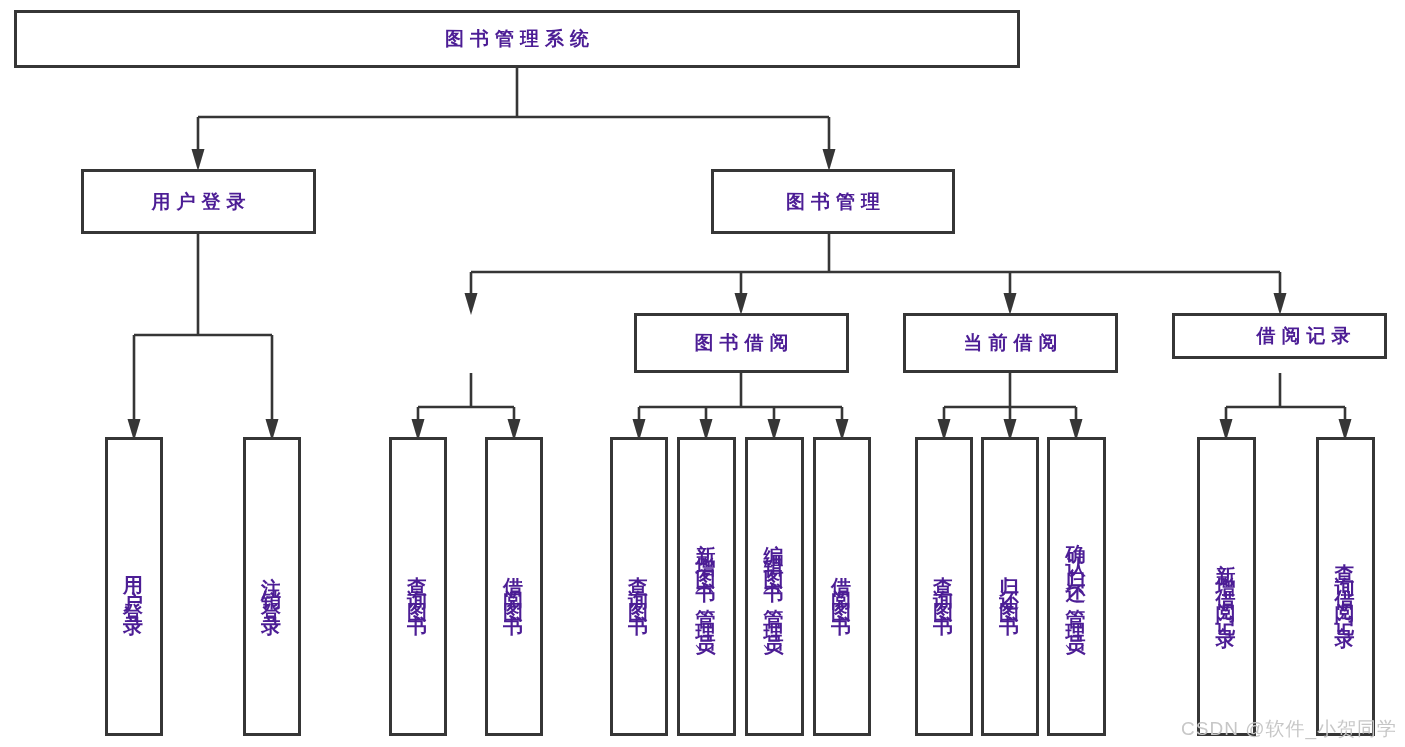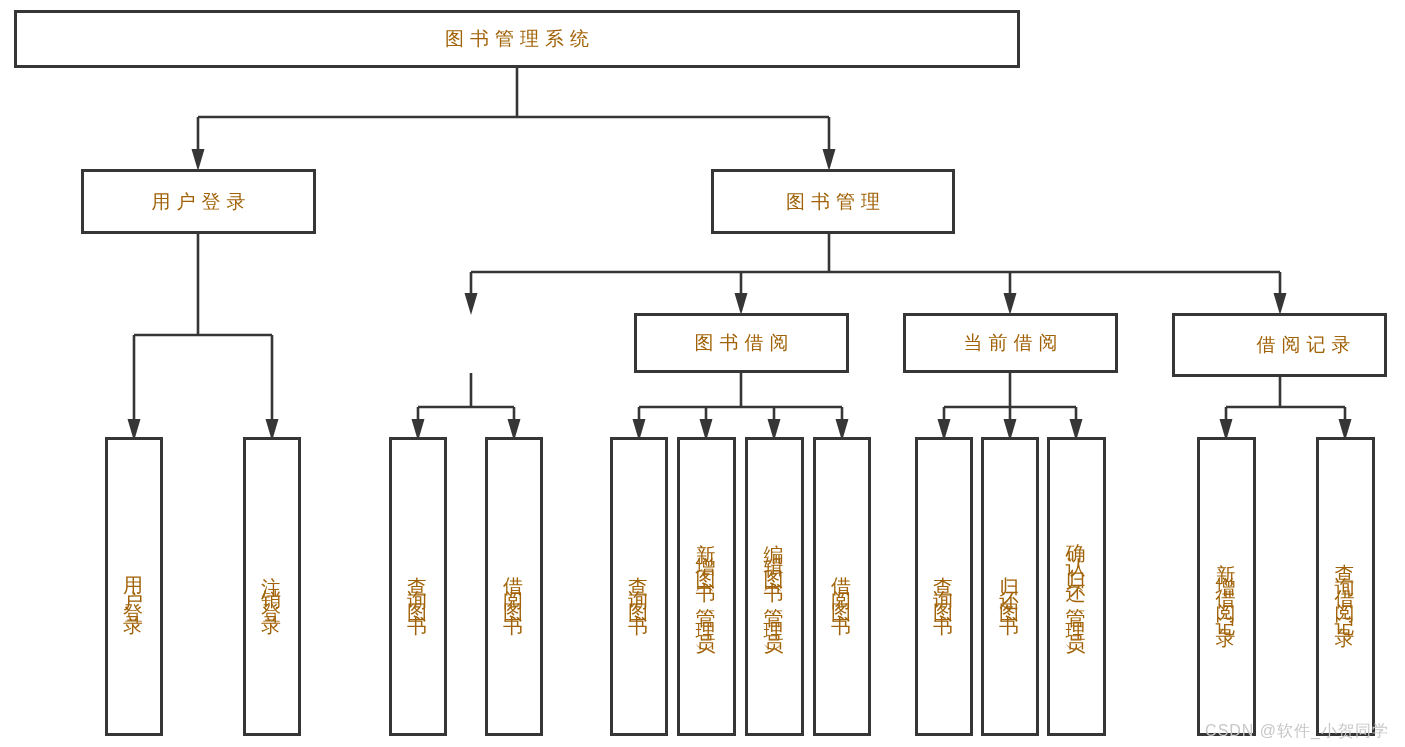--- a/index.html
+++ b/index.html
@@ -13,40 +13,41 @@
   }
   svg.wires { position: absolute; left: 0; top: 0; z-index: 1; }
   .node {
     position: absolute;
     box-sizing: border-box;
     background: #ffffff;
     border: 3px solid #363636;
     display: flex;
     align-items: center;
     justify-content: center;
-    color: #a16207;
+    color: #4c1d95;
     font-size: 19px;
     letter-spacing: 6px;
     text-indent: 6px;
     z-index: 2;
     white-space: nowrap;
+    font-weight: bold;
   }
   .node.v {
     writing-mode: vertical-rl;
     text-orientation: mixed;
     font-size: 20px;
     letter-spacing: 13px;
     text-indent: 0;
     white-space: normal;
   }
   .watermark {
     position: absolute;
-    right: 16px;
+    right: 8px;
     bottom: 5px;
-    font-size: 16px;
+    font-size: 19px;
     color: #c7c7c7;
     letter-spacing: 1px;
     z-index: 3;
   }
 </style>
 </head>
 <body>
 
 <div class="stage">
   <svg class="wires" width="1405" height="747" viewBox="0 0 1405 747">
@@ -69,21 +70,21 @@
       <polygon points="1003.5,419 1016.5,419 1010,441" fill="#363636"></polygon>
       <polygon points="1069.5,419 1082.5,419 1076,441" fill="#363636"></polygon>
       <polygon points="1219.5,419 1232.5,419 1226,441" fill="#363636"></polygon>
       <polygon points="1338.5,419 1351.5,419 1345,441" fill="#363636"></polygon>
     </svg>
   <div class="node" style="left: 14px; top: 10px; width: 1006px; height: 58px;">图书管理系统</div>
     <div class="node" style="left: 81px; top: 169px; width: 235px; height: 65px;">用户登录</div>
     <div class="node" style="left: 711px; top: 169px; width: 244px; height: 65px;">图书管理</div>
     <div class="node" style="left: 903px; top: 313px; width: 215px; height: 60px;">当前借阅</div>
     <div class="node" style="left: 634px; top: 313px; width: 215px; height: 60px;">图书借阅</div>
-    <div class="node" style="left: 1172px; top: 313px; width: 215px; height: 64px; padding-left: 48px;">借阅记录</div>
+    <div class="node" style="left: 1172px; top: 313px; width: 215px; height: 46px; padding-left: 48px;">借阅记录</div>
     <div class="node v" style="left: 105px; top: 437px; width: 58px; height: 299px;">用户登录</div>
     <div class="node v" style="left: 243px; top: 437px; width: 58px; height: 299px;">注销登录</div>
     <div class="node v" style="left: 389px; top: 437px; width: 58px; height: 299px;">查询图书</div>
     <div class="node v" style="left: 485px; top: 437px; width: 58px; height: 299px;">借阅图书</div>
     <div class="node v" style="left: 610px; top: 437px; width: 58px; height: 299px;">查询图书</div>
     <div class="node v" style="left: 677px; top: 437px; width: 59px; height: 299px;">新增图书（管理员）</div>
     <div class="node v" style="left: 745px; top: 437px; width: 59px; height: 299px;">编辑图书（管理员）</div>
     <div class="node v" style="left: 813px; top: 437px; width: 58px; height: 299px;">借阅图书</div>
     <div class="node v" style="left: 915px; top: 437px; width: 58px; height: 299px;">查询图书</div>
     <div class="node v" style="left: 981px; top: 437px; width: 58px; height: 299px;">归还图书</div>

